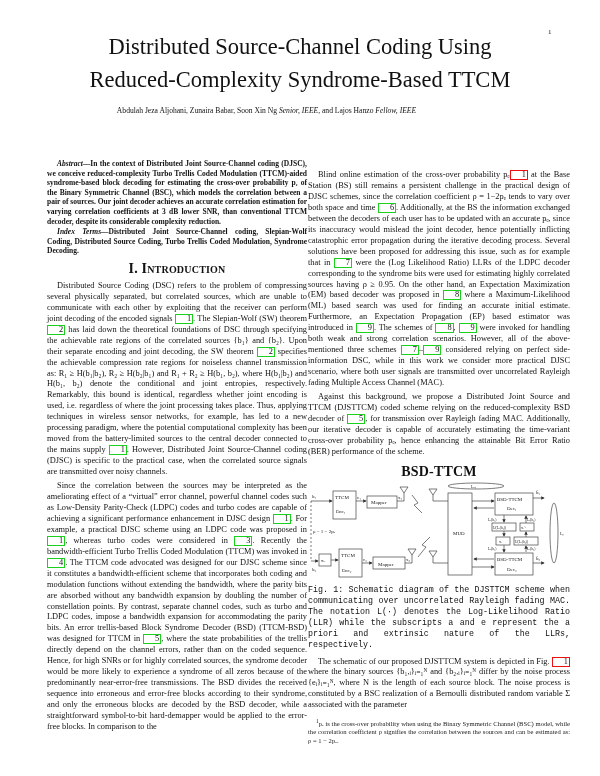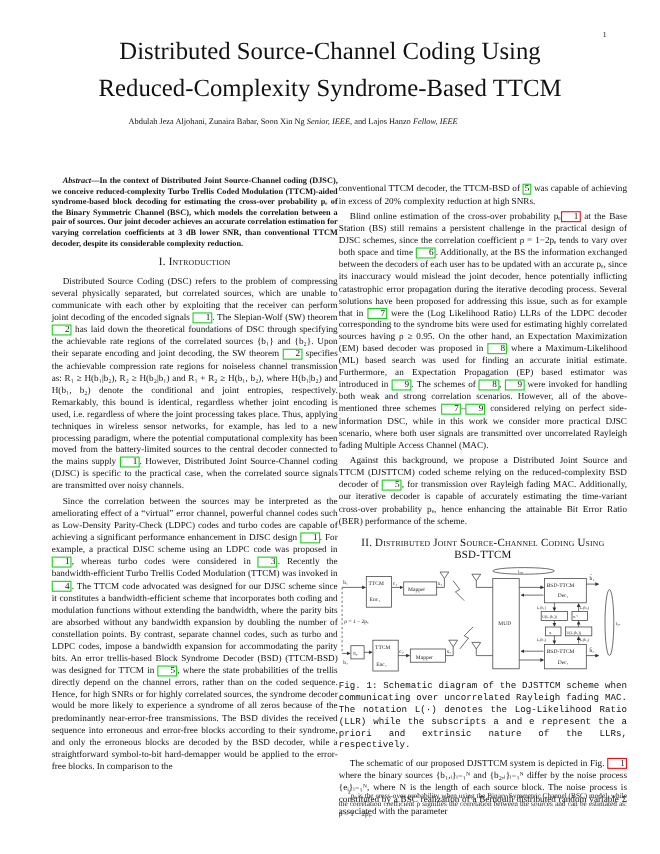--- a/index.html
+++ b/index.html
@@ -10,21 +10,21 @@
   .authors { position: absolute; left: 0; width: 533px; text-align: center; top: 106px; font-size: 7.6px; }
   .authors i { font-style: italic; }
   .col { position: absolute; top: 133px; width: 260px; font-size: 8.35px; line-height: 10.95px; text-align: justify; hyphens: auto; margin-top: 26px; }
   .col.left { left: 47px; }
   .col.right { left: 308px; top: 141px; width: 262px; }
   .para { text-indent: 10px; margin-bottom: 0; }
   .para.gap { margin-top: 3px; font-family: Liberation Serif, serif; }
   .abstract { font-weight: bold; font-size: 7.5px; line-height: 9.6px; text-indent: 10px; }
   .abstract .lab, .index .lab { font-style: italic; }
   .index { font-weight: bold; font-size: 7.5px; line-height: 9.6px; text-indent: 10px; margin-top: 1px; }
-  .sec-head { text-align: center; font-size: 10px; margin: 8px 0 6px 0; font-variant: small-caps; letter-spacing: 0.2px; }
+  .sec-head { text-align: center; font-size: 14px; margin: 8px 0 6px 0; font-variant: small-caps; letter-spacing: 0.2px; font-weight: bold; }
   .italic-para { text-indent: 10px; margin-top: 3px; }
   .cite { display: inline-block; border: 1px solid #1bd11b; padding: 0 1px; line-height: 8px; }
   .cite-red { display: inline-block; border: 1px solid #e11; padding: 0 1px; line-height: 8px; }
   .diagram { position: relative; width: 262px; height: 100px; margin: 4px 0 4px 0; }
   .caption { font-size: 8.35px; line-height: 10.95px; margin-top: 2px; font-family: Liberation Mono, monospace; }
   .footnote { position: absolute; left: 308px; top: 717px; width: 262px; font-size: 6.6px; line-height: 8.2px; text-align: justify; text-indent: 8px; color: #222; }
   svg text { font-family: "Liberation Serif", serif; }
 </style>
 </head>
 <body>
@@ -35,37 +35,36 @@
   <div>Distributed Source-Channel Coding Using</div>
   <div>Reduced-Complexity Syndrome-Based TTCM</div>
 </div>
 
 <div class="authors">
   <span>Abdulah Jeza Aljohani, Zunaira Babar, Soon Xin Ng </span><i>Senior, IEEE</i><span>, and Lajos Hanzo </span><i>Fellow, IEEE</i>
 </div>
 
 <div class="col left">
   <p class="abstract"><span class="lab">Abstract</span><span>—In the context of Distributed Joint Source-Channel coding (DJSC), we conceive reduced-complexity Turbo Trellis Coded Modulation (TTCM)-aided syndrome-based block decoding for estimating the cross-over probability pₑ of the Binary Symmetric Channel (BSC), which models the correlation between a pair of sources. Our joint decoder achieves an accurate correlation estimation for varying correlation coefficients at 3 dB lower SNR, than conventional TTCM decoder, despite its considerable complexity reduction.</span></p>
+  <p class="index"><span class="lab">Index Terms</span><span>—Distributed Joint Source-Channel coding, Slepian-Wolf Coding, Distributed Source Coding, Turbo Trellis Coded Modulation, Syndrome Decoding.</span></p>
 
   <div class="sec-head">I. Introduction</div>
 
   <p class="para"><span>Distributed Source Coding (DSC) refers to the problem of compressing several physically separated, but correlated sources, which are unable to communicate with each other by exploiting that the receiver can perform joint decoding of the encoded signals </span><span class="cite">1</span><span>. The Slepian-Wolf (SW) theorem </span><span class="cite">2</span><span> has laid down the theoretical foundations of DSC through specifying the achievable rate regions of the correlated sources {b₁} and {b₂}. Upon their separate encoding and joint decoding, the SW theorem </span><span class="cite">2</span><span> specifies the achievable compression rate regions for noiseless channel transmission as: R₁ ≥ H(b₁|b₂), R₂ ≥ H(b₂|b₁) and R₁ + R₂ ≥ H(b₁, b₂), where H(b₁|b₂) and H(b₁, b₂) denote the conditional and joint entropies, respectively. Remarkably, this bound is identical, regardless whether joint encoding is used, i.e. regardless of where the joint processing takes place. Thus, applying techniques in wireless sensor networks, for example, has led to a new processing paradigm, where the potential computational complexity has been moved from the battery-limited sources to the central decoder connected to the mains supply </span><span class="cite">1</span><span>. However, Distributed Joint Source-Channel coding (DJSC) is specific to the practical case, when the correlated source signals are transmitted over noisy channels.</span></p>
 
   <p class="para gap"><span>Since the correlation between the sources may be interpreted as the ameliorating effect of a “virtual” error channel, powerful channel codes such as Low-Density Parity-Check (LDPC) codes and turbo codes are capable of achieving a significant performance enhancement in DJSC design </span><span class="cite">1</span><span>. For example, a practical DJSC scheme using an LDPC code was proposed in </span><span class="cite">1</span><span>, whereas turbo codes were considered in </span><span class="cite">3</span><span>. Recently the bandwidth-efficient Turbo Trellis Coded Modulation (TTCM) was invoked in </span><span class="cite">4</span><span>. The TTCM code advocated was designed for our DJSC scheme since it constitutes a bandwidth-efficient scheme that incorporates both coding and modulation functions without extending the bandwidth, where the parity bits are absorbed without any bandwidth expansion by doubling the number of constellation points. By contrast, separate channel codes, such as turbo and LDPC codes, impose a bandwidth expansion for accommodating the parity bits.  An error trellis-based Block Syndrome Decoder (BSD) (TTCM-BSD) was designed for TTCM in </span><span class="cite">5</span><span>, where the state probabilities of the trellis directly depend on the channel errors, rather than on the coded sequence. Hence, for high SNRs or for highly correlated sources, the syndrome decoder would be more likely to experience a syndrome of all zeros because of the predominantly near-error-free transmissions. The BSD divides the received sequence into erroneous and error-free blocks according to their syndrome, and only the erroneous blocks are decoded by the BSD decoder, while a straightforward symbol-to-bit hard-demapper would be applied to the error-free blocks. In comparison to the</span></p>
 </div>
 
 <div class="col right">
-  <p><span>conventional TTCM decoder, the TTCM-BSD of </span><span class="cite">5</span><span> was capable of achieving in excess of 20% complexity reduction at high SNRs.</span></p>
 
   <p class="para gap"><span>Blind online estimation of the cross-over probability pₑ</span><span class="cite-red">1</span><span> at the Base Station (BS) still remains a persistent challenge in the practical design of DJSC schemes, since the correlation coefficient ρ = 1−2pₑ tends to vary over both space and time </span><span class="cite">6</span><span>. Additionally, at the BS the information exchanged between the decoders of each user has to be updated with an accurate pₑ, since its inaccuracy would mislead the joint decoder, hence potentially inflicting catastrophic error propagation during the iterative decoding process. Several solutions have been proposed for addressing this issue, such as for example that in </span><span class="cite">7</span><span> were the (Log Likelihood Ratio) LLRs of the LDPC decoder corresponding to the syndrome bits were used for estimating highly correlated sources having ρ ≥ 0.95. On the other hand, an Expectation Maximization (EM) based decoder was proposed in </span><span class="cite">8</span><span> where a Maximum-Likelihood (ML) based search was used for finding an accurate initial estimate. Furthermore, an Expectation Propagation (EP) based estimator was introduced in </span><span class="cite">9</span><span>. The schemes of </span><span class="cite">8</span><span>, </span><span class="cite">9</span><span> were invoked for handling both weak and strong correlation scenarios. However, all of the above-mentioned three schemes </span><span class="cite">7</span><span>–</span><span class="cite">9</span><span> considered relying on perfect side-information DSC, while in this work we consider more practical DJSC scenario, where both user signals are transmitted over uncorrelated Rayleigh fading Multiple Access Channel (MAC).</span></p>
 
   <p class="italic-para"><span>Against this background, we propose a Distributed Joint Source and TTCM (DJSTTCM) coded scheme relying on the reduced-complexity BSD decoder of </span><span class="cite">5</span><span>, for transmission over Rayleigh fading MAC. Additionally, our iterative decoder is capable of accurately estimating the time-variant cross-over probability pₑ, hence enhancing the attainable Bit Error Ratio (BER) performance of the scheme.</span></p>
 
   <div class="sec-head" style="margin:8px 0 2px 0;line-height:11px;">
-    <div>II. Distributed Joint Source-Channel Coding Using</div>
     <div>BSD-TTCM</div>
   </div>
 
   <div class="diagram">
     <svg width="262" height="100" viewBox="0 0 262 100">
       <defs>
         <marker id="ar" markerWidth="5" markerHeight="5" refX="4" refY="2.5" orient="auto">
             <path d="M0,0 L5,2.5 L0,5 z" fill="#333"></path>
           </marker>
       </defs>

